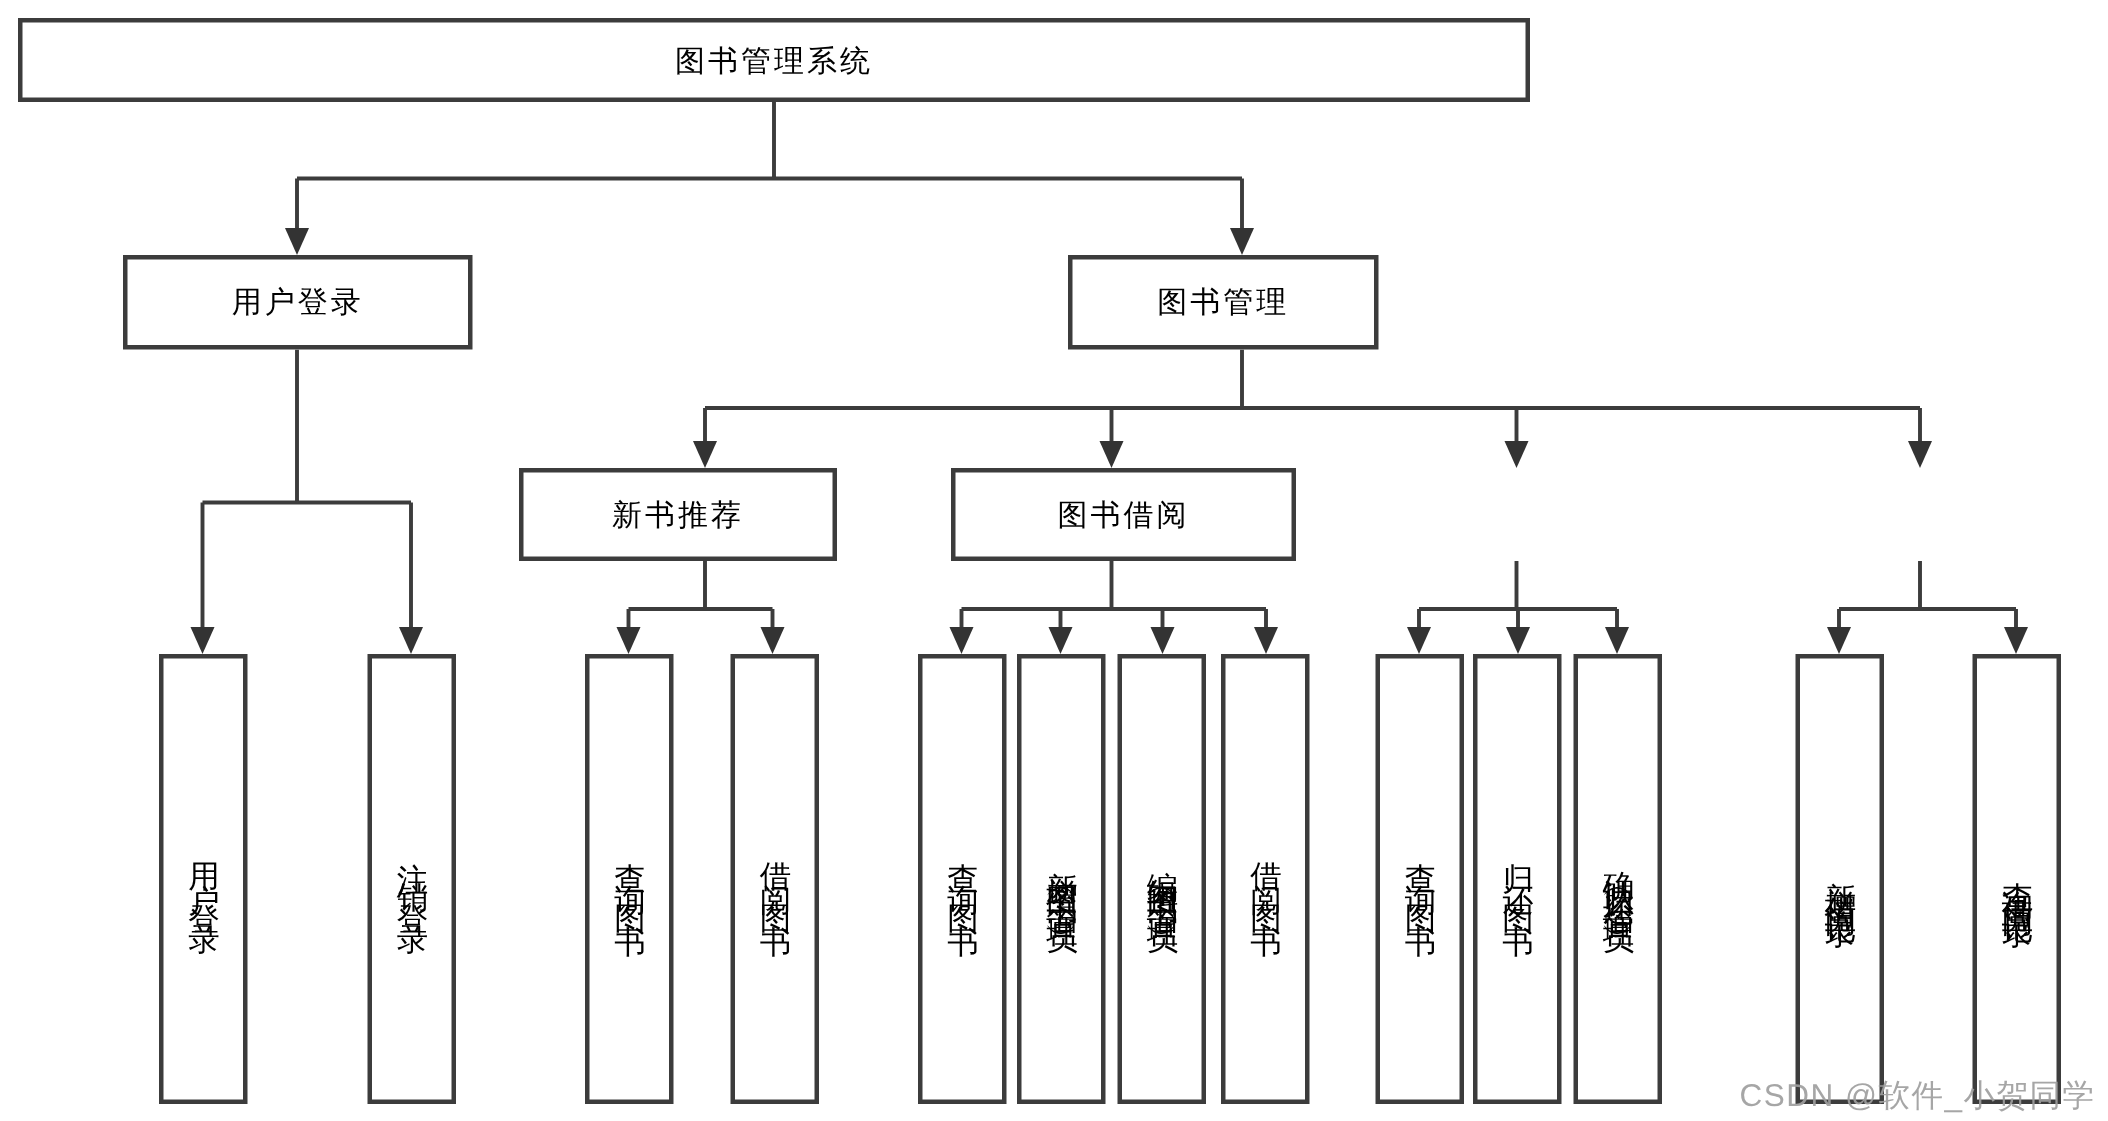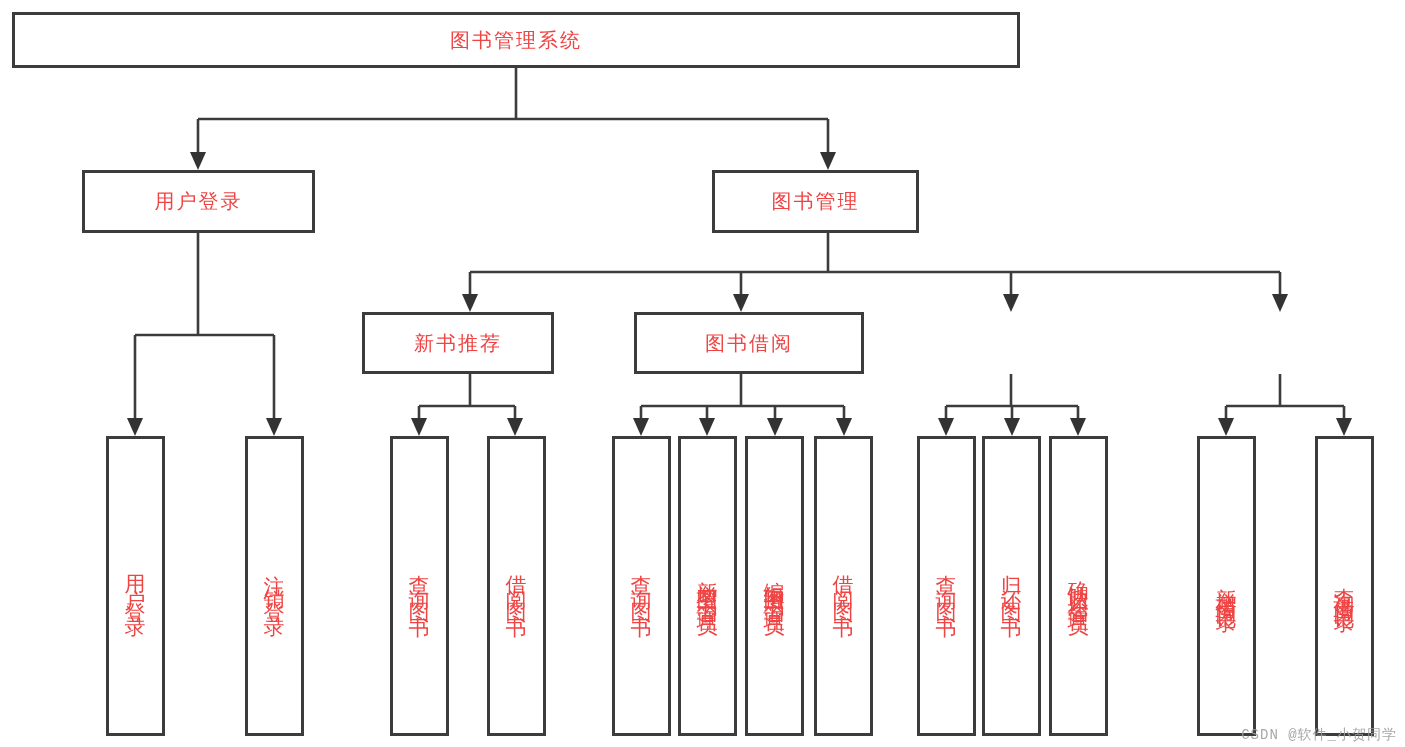--- a/index.html
+++ b/index.html
@@ -23,30 +23,30 @@
     height: 747px;
   }
   .node {
     position: absolute;
     box-sizing: border-box;
     border: 3px solid #3c3c3c;
     background: #ffffff;
     display: flex;
     align-items: center;
     justify-content: center;
-    color: #ef4444;
+    color: #000000;
     font-size: 20px;
     letter-spacing: 2px;
     white-space: nowrap;
   }
   .root  { left: 12px;  top: 12px;  width: 1008px; height: 56px; }
   .l2a   { left: 82px;  top: 170px; width: 233px;  height: 63px; }
   .l2b   { left: 712px; top: 170px; width: 207px;  height: 63px; }
   .l3    { top: 312px; height: 62px; }
-  .l3a   { left: 362px;  width: 192px; }
+  .l3a   { left: 346px;  width: 212px; }
   .l3b   { left: 634px;  width: 230px; }
   .l3c   { left: 903px;  width: 216px; }
   .l3d   { left: 1172px; width: 216px; }
   .leaf {
     top: 436px;
     width: 59px;
     height: 300px;
     font-size: 21px;
     writing-mode: vertical-rl;
     letter-spacing: 14px;
@@ -63,25 +63,24 @@
   .lf08 { left: 814px; }
   .lf09 { left: 917px; }
   .lf10 { left: 982px; }
   .lf11 { left: 1049px; }
   .lf12 { left: 1197px; }
   .lf13 { left: 1315px; }
   .watermark {
     position: absolute;
     right: 8px;
     bottom: 3px;
-    font-size: 14px;
+    font-size: 21px;
     color: rgba(158, 158, 158, 0.92);
     letter-spacing: 1px;
     z-index: 5;
-    font-family: Liberation Mono, monospace;
   }
 </style>
 </head>
 <body>
 
 <div class="canvas">
 
   <svg class="connectors" viewBox="0 0 1405 747" xmlns="http://www.w3.org/2000/svg">
     <g stroke="#3c3c3c" stroke-width="2.6" fill="none">
 

